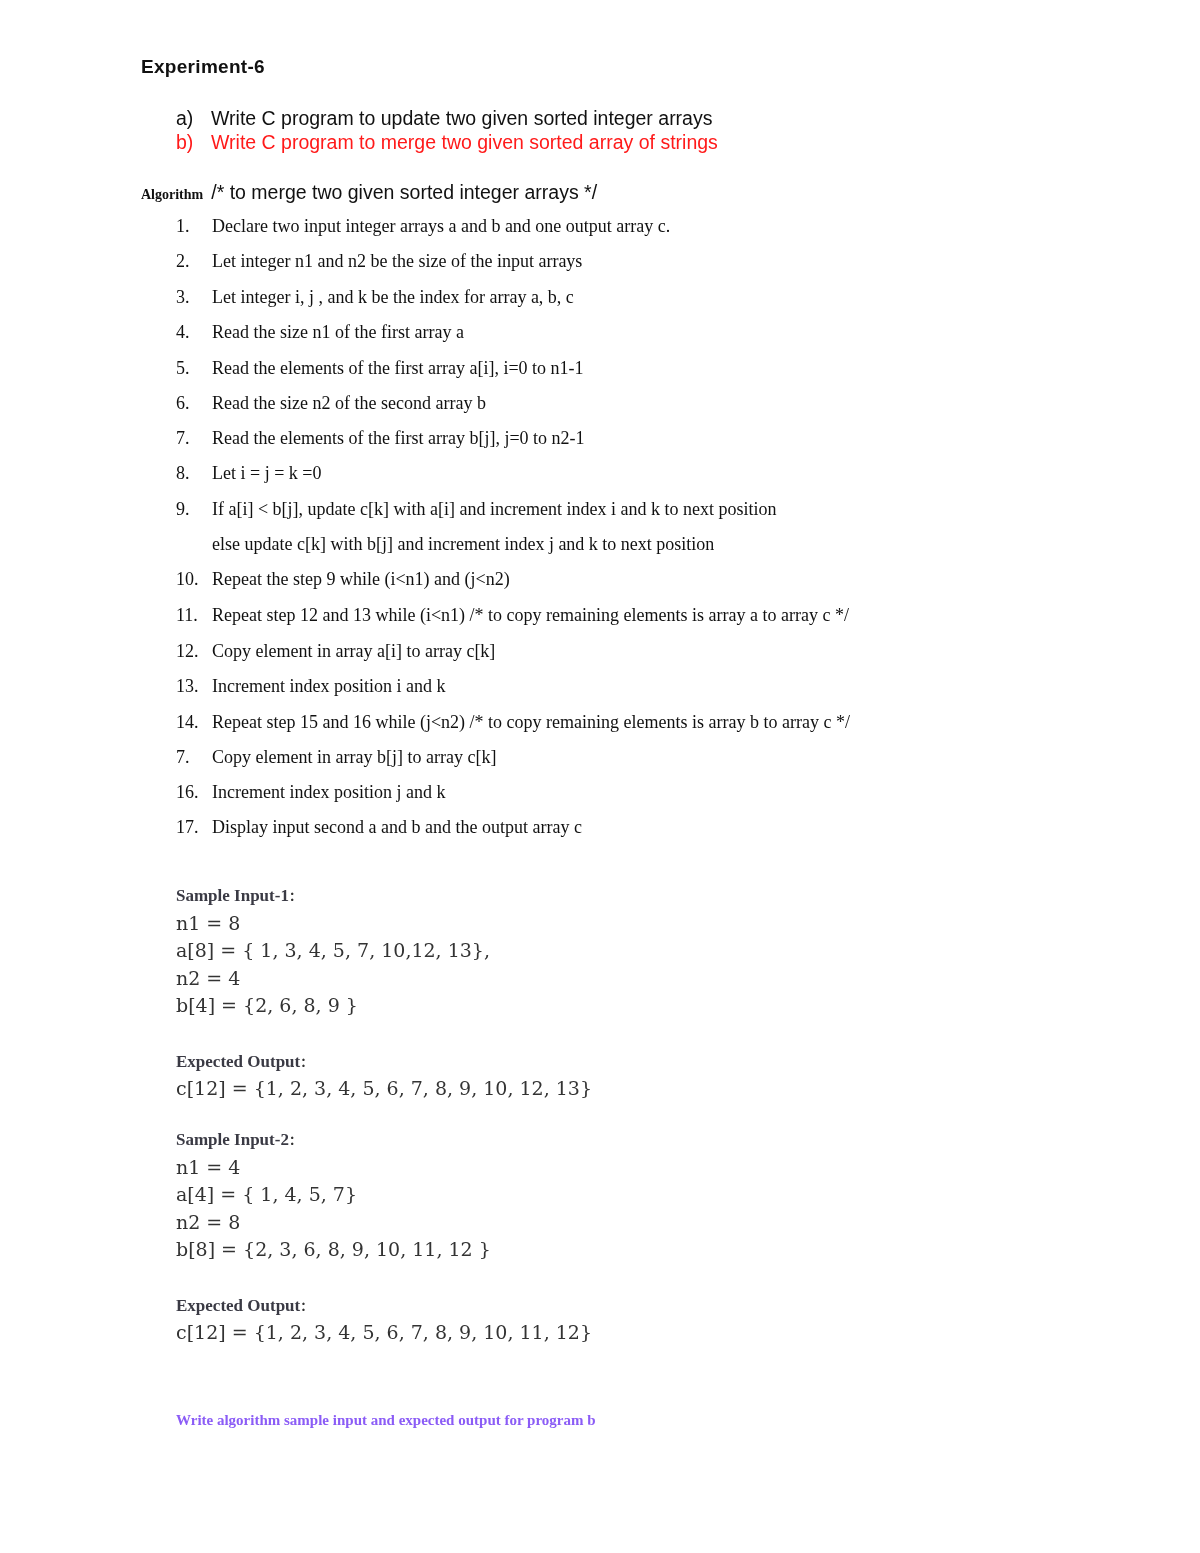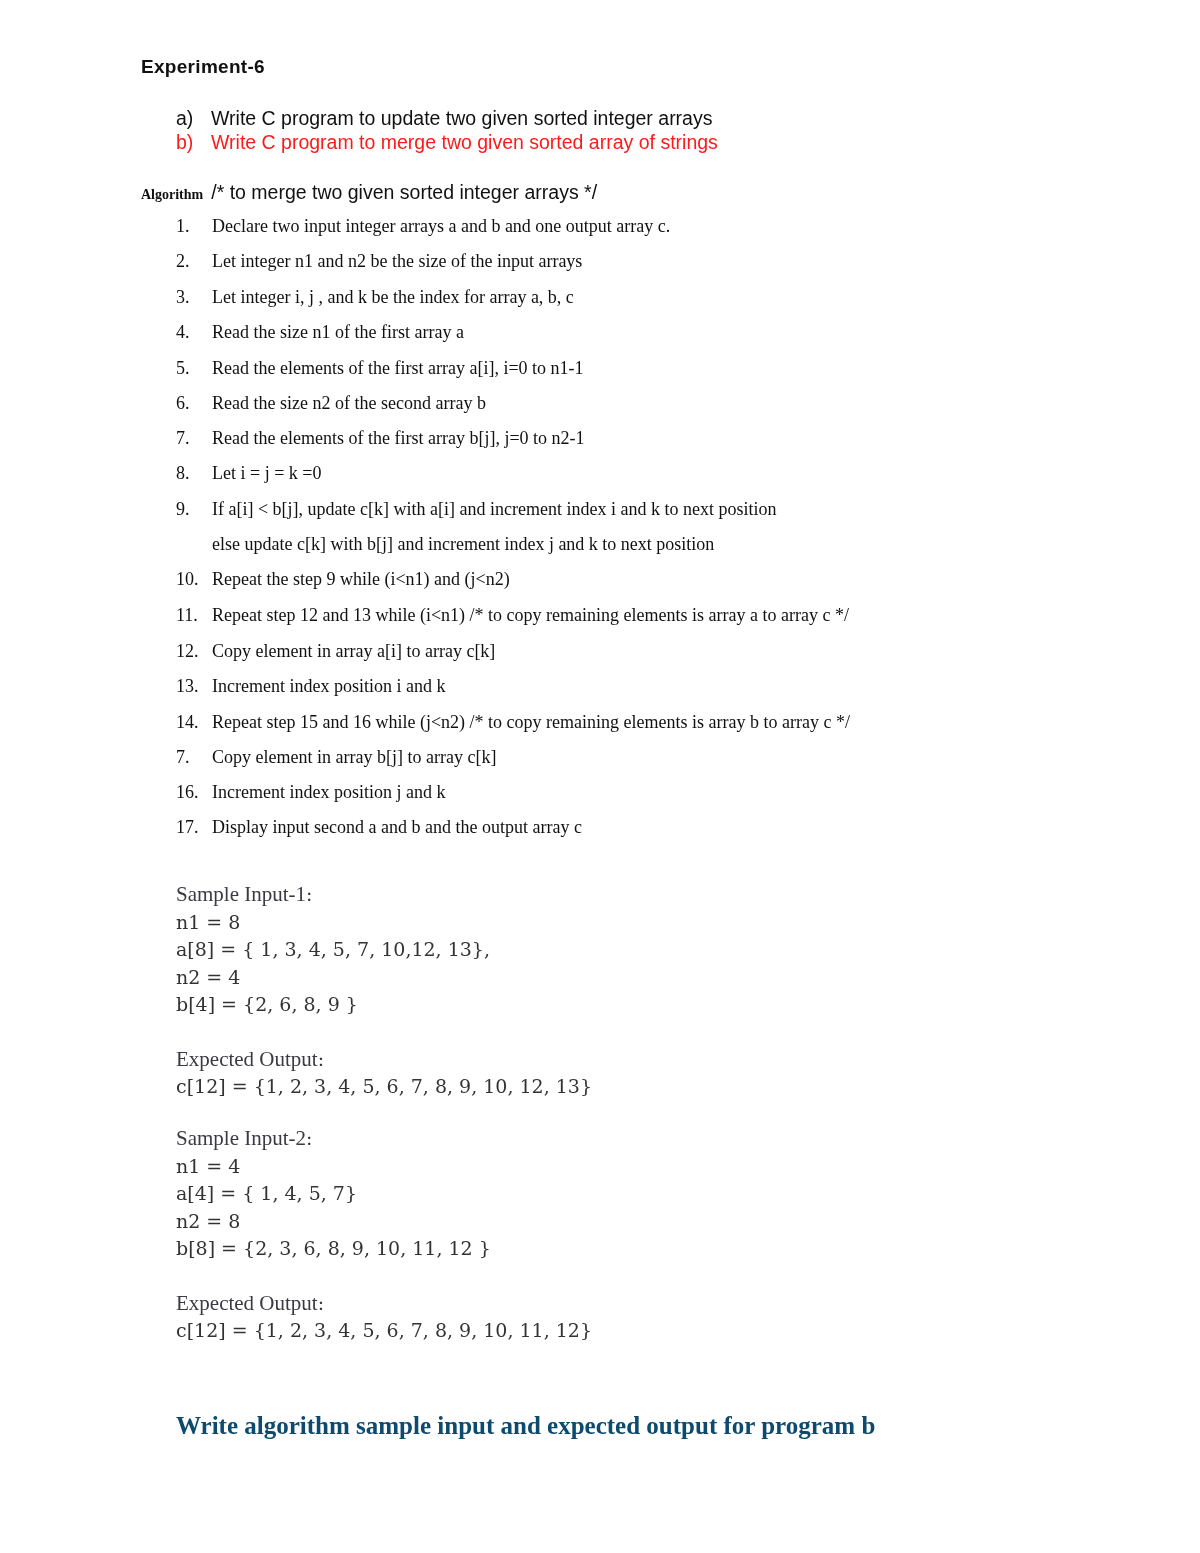--- a/index.html
+++ b/index.html
@@ -10,22 +10,22 @@
   .task { display: flex; }
   .task .lbl { width: 35px; }
   .task.red { color: #ff1a1a; }
   .algo-head { position: absolute; left: 141px; top: 181px; white-space: nowrap; }
   .algo-head .bold { font-family: "Liberation Serif", serif; font-weight: bold; font-size: 14px; text-align: right; }
   .algo-head .cmt { font-family: "Liberation Sans", sans-serif; font-size: 19.5px; }
   .steps { position: absolute; left: 176px; top: 216px; font-family: "Liberation Serif", serif; font-size: 18px; }
   .step { position: absolute; left: 0; white-space: nowrap; display: flex; }
   .step .num { width: 36px; }
   .samples { position: absolute; left: 176px; font-family: "DejaVu Serif", serif; font-size: 19px; color: #333; line-height: 27.5px; white-space: nowrap; }
-  .samples .hd { font-weight: normal; color: #3a3a44; font-family: "Liberation Serif", serif; font-size: 21px; }
-  .final { position: absolute; left: 176px; top: 1412px; font-family: "Liberation Serif", serif; font-weight: bold; font-size: 25px; color: #0c4a6e; white-space: nowrap; }
+  .samples .hd { font-weight: bold; color: #3a3a44; font-family: "Liberation Serif", serif; font-size: 17px; }
+  .final { position: absolute; left: 176px; top: 1412px; font-family: "Liberation Serif", serif; font-weight: bold; font-size: 15px; color: #8b5cf6; white-space: nowrap; }
 </style>
 </head>
 <body>
 
 <div class="page">
 
   <div class="title">Experiment-6</div>
 
   <div class="tasks">
     <div class="task">

